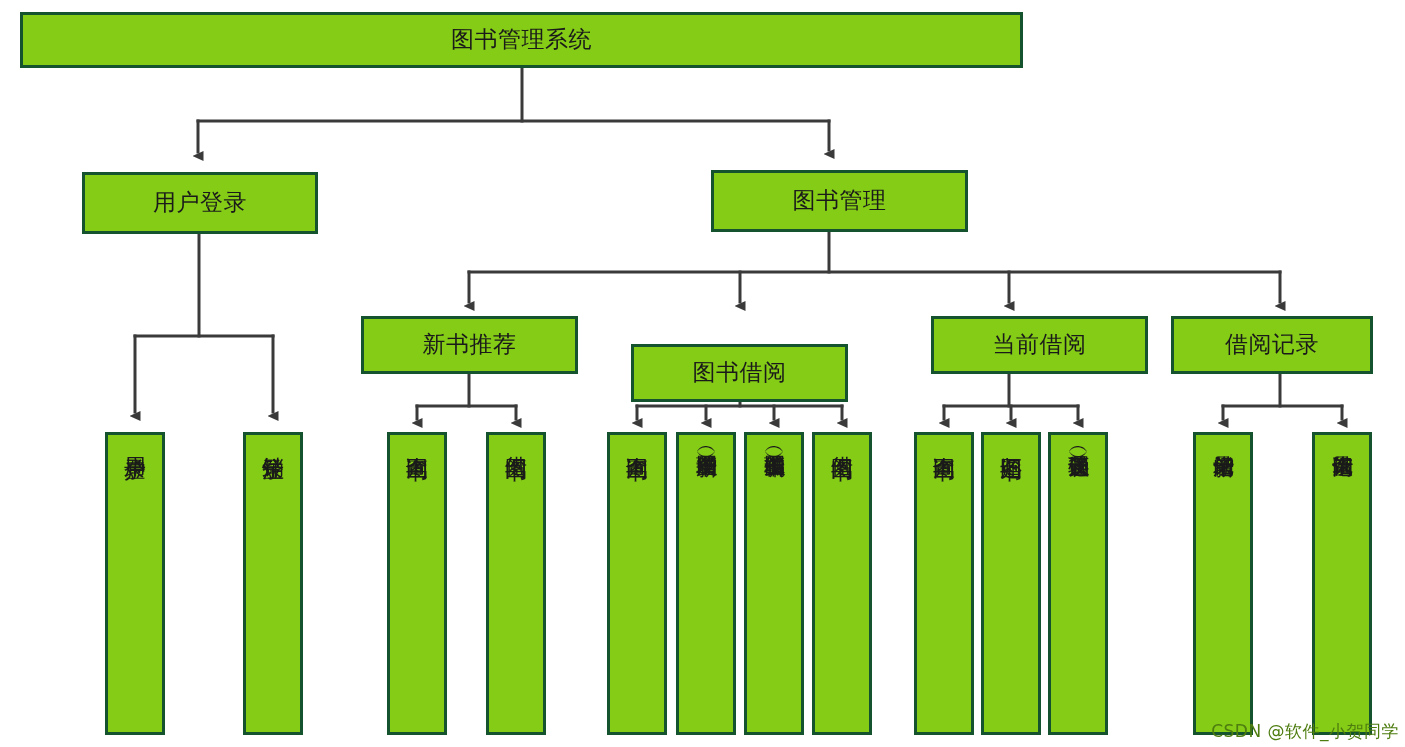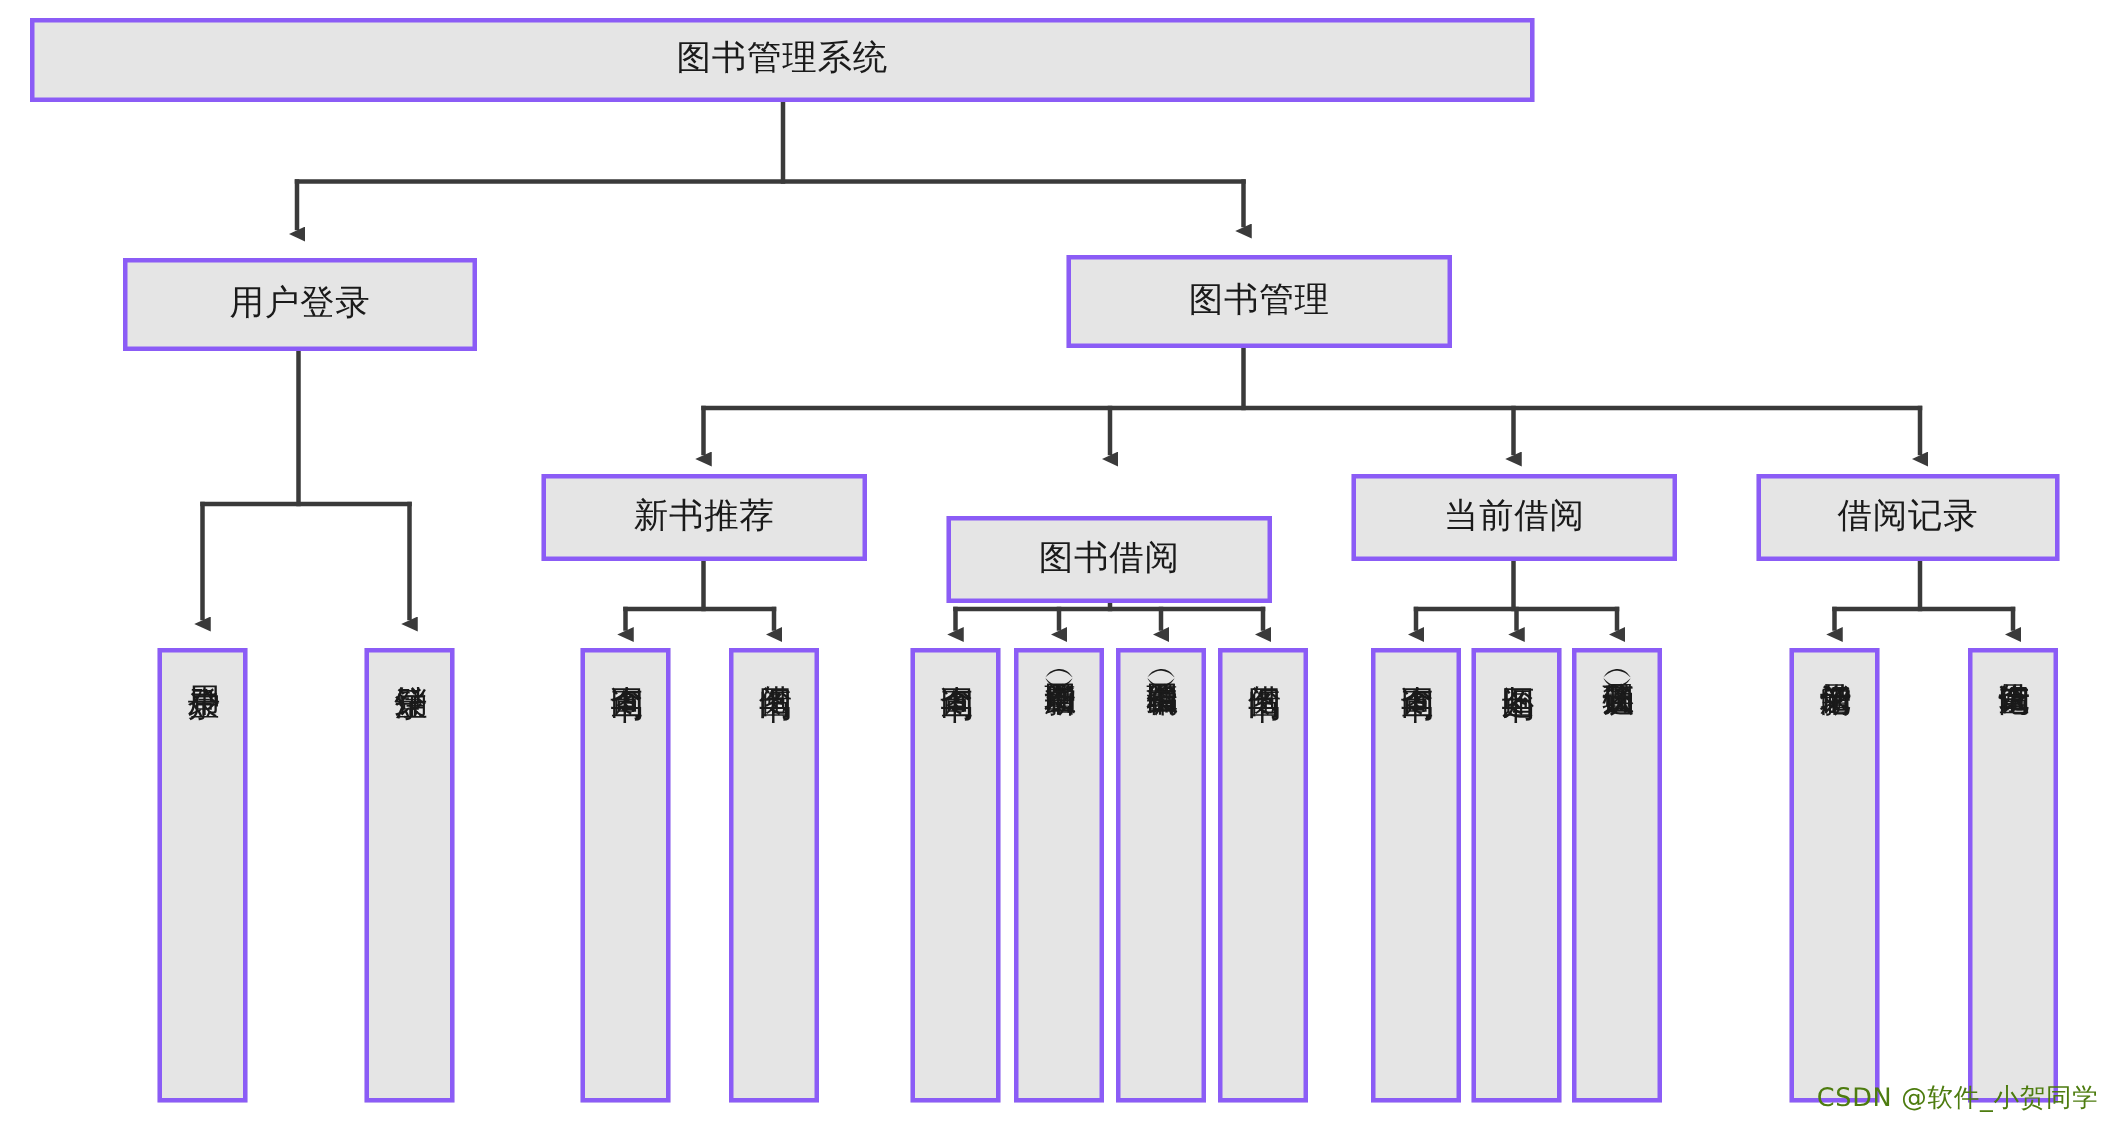--- a/index.html
+++ b/index.html
@@ -20,22 +20,22 @@
   #edges {
     position: absolute;
     left: 0;
     top: 0;
     width: 1405px;
     height: 747px;
   }
   .node {
     position: absolute;
     box-sizing: border-box;
-    background: #e5e5e5;
-    border: 3px solid #8b5cf6;
+    background: #84cc16;
+    border: 3px solid #14532d;
     display: flex;
     align-items: center;
     justify-content: center;
     color: #1a1a1a;
     z-index: 2;
   }
   .node.horiz {
     font-size: 23px;
     line-height: 1.1;
     letter-spacing: 0.5px;
@@ -143,21 +143,21 @@
   </div>
 
   <div class="node horiz" style="left:361px; top:316px; width:217px; height:58px;align-items:center;">
     <span>新书推荐</span>
   </div>
 
   <div class="node horiz" style="left:631px; top:316px; width:217px; height:58px;margin-top:28px;">
     <span>图书借阅</span>
   </div>
 
-  <div class="node horiz" style="left:901px; top:316px; width:217px; height:58px;">
+  <div class="node horiz" style="left:931px; top:316px; width:217px; height:58px;">
     <span>当前借阅</span>
   </div>
 
   <div class="node horiz" style="left:1171px; top:316px; width:202px; height:58px;">
     <span>借阅记录</span>
   </div>
 
   <div class="node vert vcenter" style="left:105px; top:432px; width:60px; height:303px;">
     <span class="vlabel">用户登录</span>
   </div>

